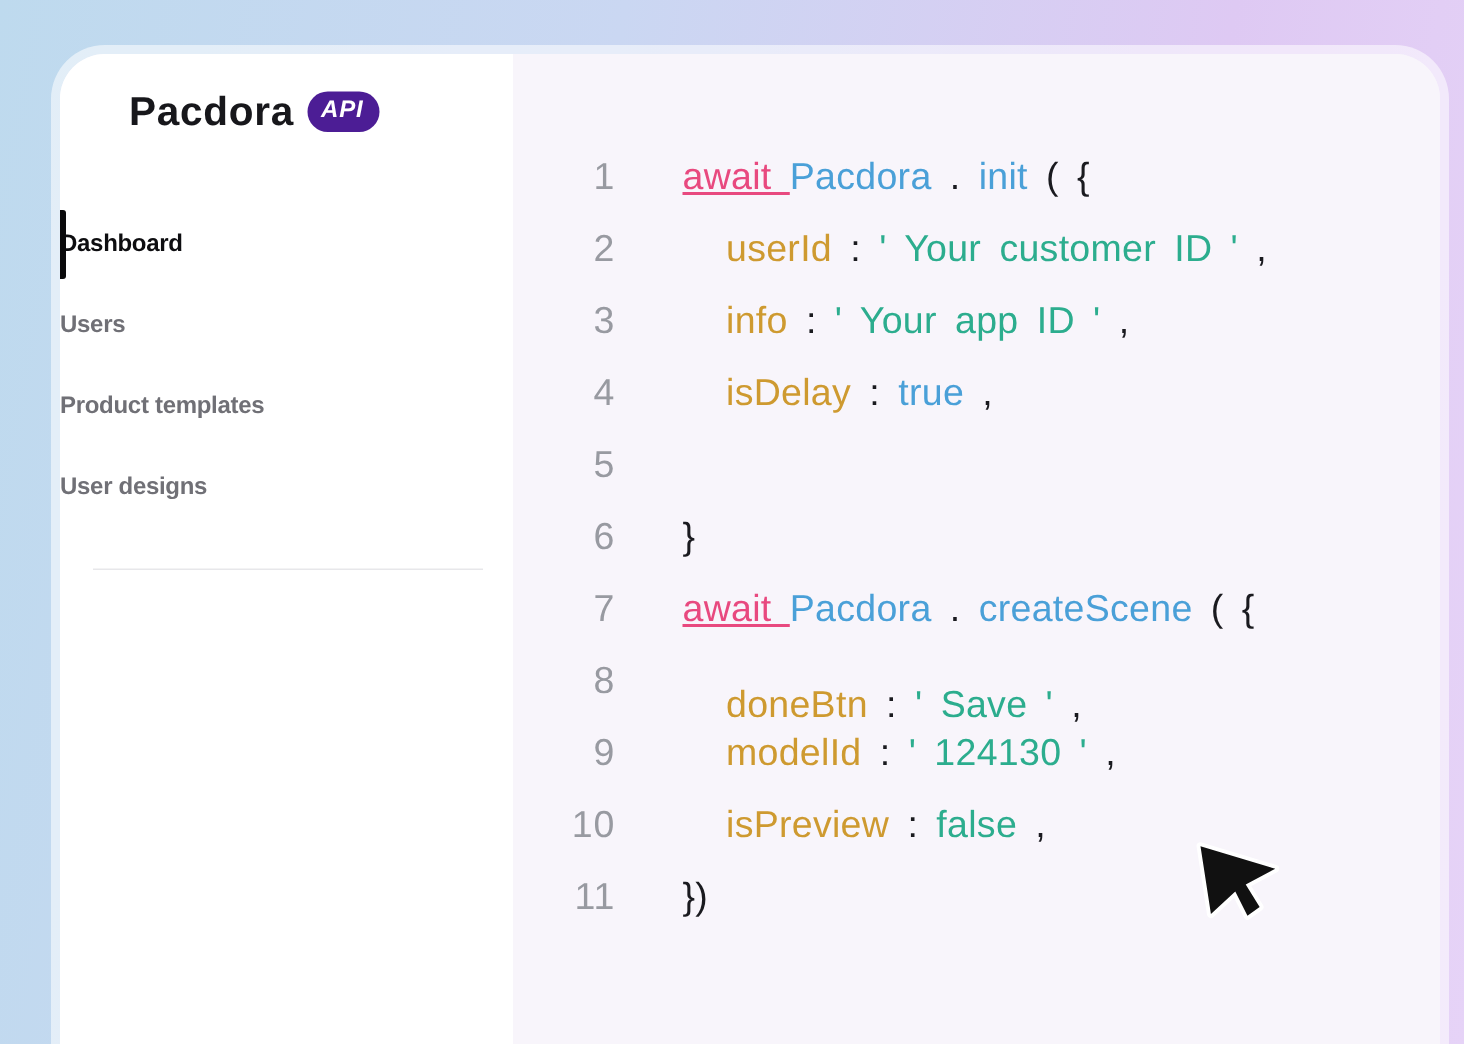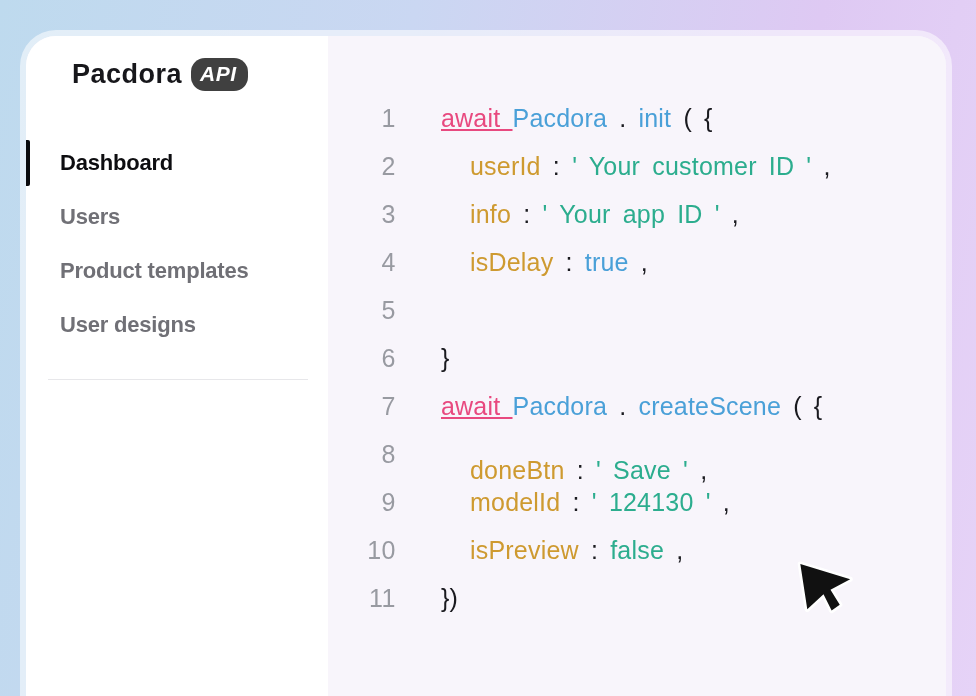--- a/index.html
+++ b/index.html
@@ -4,21 +4,21 @@
 <style>
   * { margin: 0; padding: 0; box-sizing: border-box; }
   html, body { width: 976px; height: 696px; overflow: hidden; }
   body {
     font-family: "Liberation Sans", sans-serif;
     background: linear-gradient(100deg, var(--bg-0) 0%, var(--bg-1) 38%, var(--bg-2) 75%, var(--bg-3) 100%);
     position: relative;
   }
   .card {
     position: absolute;
-    left: 26px; top: 36px; width: 920px; height: 660px;
+    left: 40px; top: 36px; width: 920px; height: 660px;
     border-radius: 30px 30px 0 0;
     overflow: hidden;
     display: flex;
     box-shadow: 0 0 0 6px rgba(255,255,255,0.55);
     background: var(--code-bg);
     justify-content: space-between;
   }
   
   .sidebar {
     width: 302px; height: 100%;
@@ -28,31 +28,30 @@
   }
   .logo-row {
     display: flex; align-items: center;
     padding-left: 46px; height: 34px; gap: 9px;
   }
   .logo-text {
     font-size: 27px; font-weight: 700; color: #17171b;
     letter-spacing: 0.5px;
   }
   .logo-badge {
-    background: #404040; color: #ffffff;
-    font-size: 21px; font-weight: 800; font-style: italic;
+    background: #4c1d95; color: #ffffff;
+    font-size: 16px; font-weight: 800; font-style: italic;
     border-radius: 14px; padding: 4px 11px 5px 9px;
     letter-spacing: 0.5px;
   }
   .nav { margin-top: 45px; }
   .nav-item {
     position: relative;
     height: 54px; display: flex; align-items: center;
-    padding-left: 34px;
-    font-size: 22px; font-weight: 600; color: var(--inactive-text);
+    font-size: 16px; font-weight: 600; color: var(--inactive-text);
     letter-spacing: -0.2px;
     cursor: pointer;
   }
   .nav-item.active { color: var(--active-text); font-weight: 700; }
   .active-bar {
     position: absolute; left: 0; top: 4px;
     width: 4px; height: 46px; background: #0a0a0c;
     border-radius: 0 2px 2px 0;
     display: none;
   }

